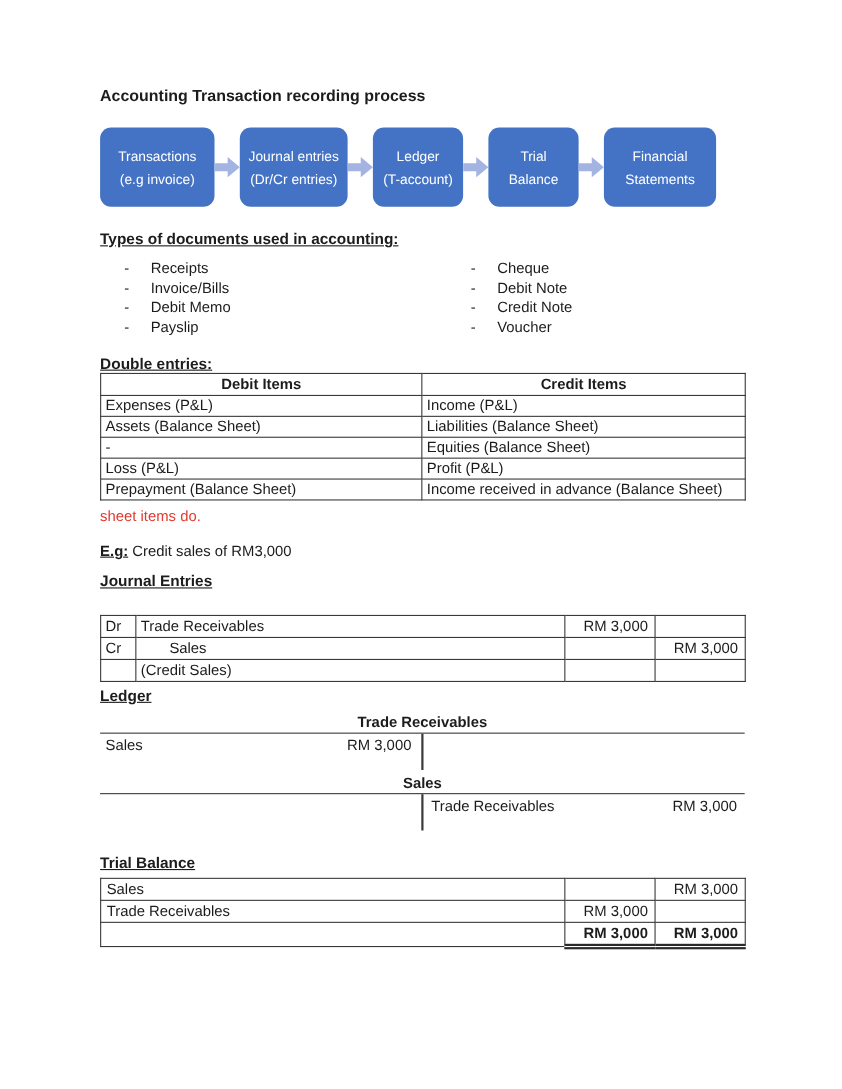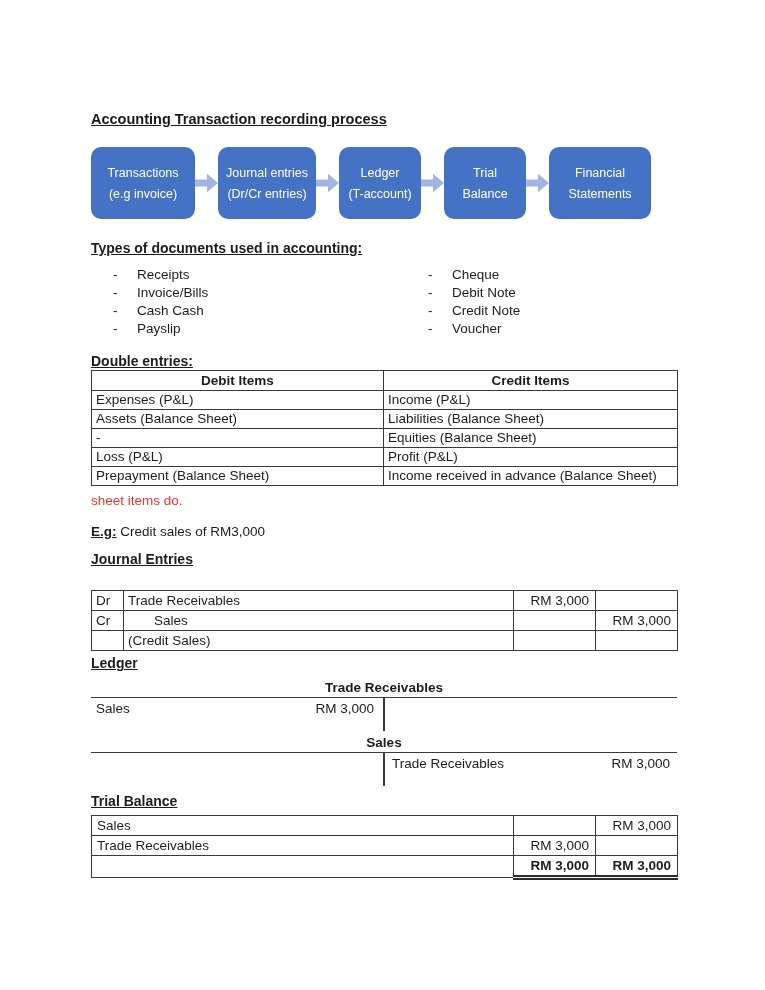--- a/index.html
+++ b/index.html
@@ -4,22 +4,22 @@
 <style>
   * { margin:0; padding:0; box-sizing:border-box; }
   html,body { background:#ffffff; }
   .page {
     position:relative; width:765px; height:990px; background:#ffffff;
     font-family:"Liberation Sans", sans-serif; color:#1c1c1c; overflow:hidden;
   }
   .content { position:absolute; left:91px; top:0; width:586px; }
 
   h1.doc-title {
-    margin-top:110px; font-size:14.5px; font-weight:bold;
-    text-decoration:underline; line-height:18px;
+    margin-top:79px; font-size:14.5px; font-weight:bold;
+    line-height:18px;
   }
 
   
   .flowchart { margin-top:19px; height:72px; display:flex; align-items:center; justify-content:flex-start; }
   .fbox {
     height:72px; border-radius:10px; background:#4472c4; color:#ffffff;
     display:flex; flex-direction:column; align-items:center; justify-content:center;
     gap:7px; font-size:12.5px; text-align:center; line-height:14px; flex-shrink:0;
   }
   .fb0{width:104px;} .fb1{width:98px;} .fb2{width:82px;} .fb3{width:82px;} .fb4{width:102px;}
@@ -27,21 +27,21 @@
     width:23px; height:20px; background:#a3b4e2; flex-shrink:0;
     clip-path: polygon(0 32%, 52% 32%, 52% 4%, 100% 50%, 52% 96%, 52% 68%, 0 68%);
   }
 
   
   .sec-head { font-size:14px; font-weight:bold; text-decoration:underline; line-height:18px; }
   .h-types  { margin-top:20px; }
   .h-double { margin-top:14px; }
   .h-journal{ margin-top:9px; }
   .h-ledger { margin-top:3px; }
-  .h-trial  { margin-top:6px; }
+  .h-trial  { margin-top:20px; }
 
   
   .doc-cols { margin-top:9px; display:flex; }
   .doc-col { list-style:none; }
   .doc-col-left  { margin-left:22px; width:293px; }
   .doc-col-right { margin-left:22px; }
   .doc-col li { display:flex; line-height:18px; font-size:13.5px; }
   .doc-col .dash { width:24px; flex-shrink:0; }
 
   
@@ -115,21 +115,21 @@
         <li>
             <span class="dash">-</span>
             <span>Receipts</span>
           </li>
         <li>
             <span class="dash">-</span>
             <span>Invoice/Bills</span>
           </li>
         <li>
             <span class="dash">-</span>
-            <span>Cash Cash</span>
+            <span>Debit Memo</span>
           </li>
         <li>
             <span class="dash">-</span>
             <span>Payslip</span>
           </li>
       </ul>
       <ul class="doc-col doc-col-right">
         <li>
             <span class="dash">-</span>
             <span>Cheque</span>

